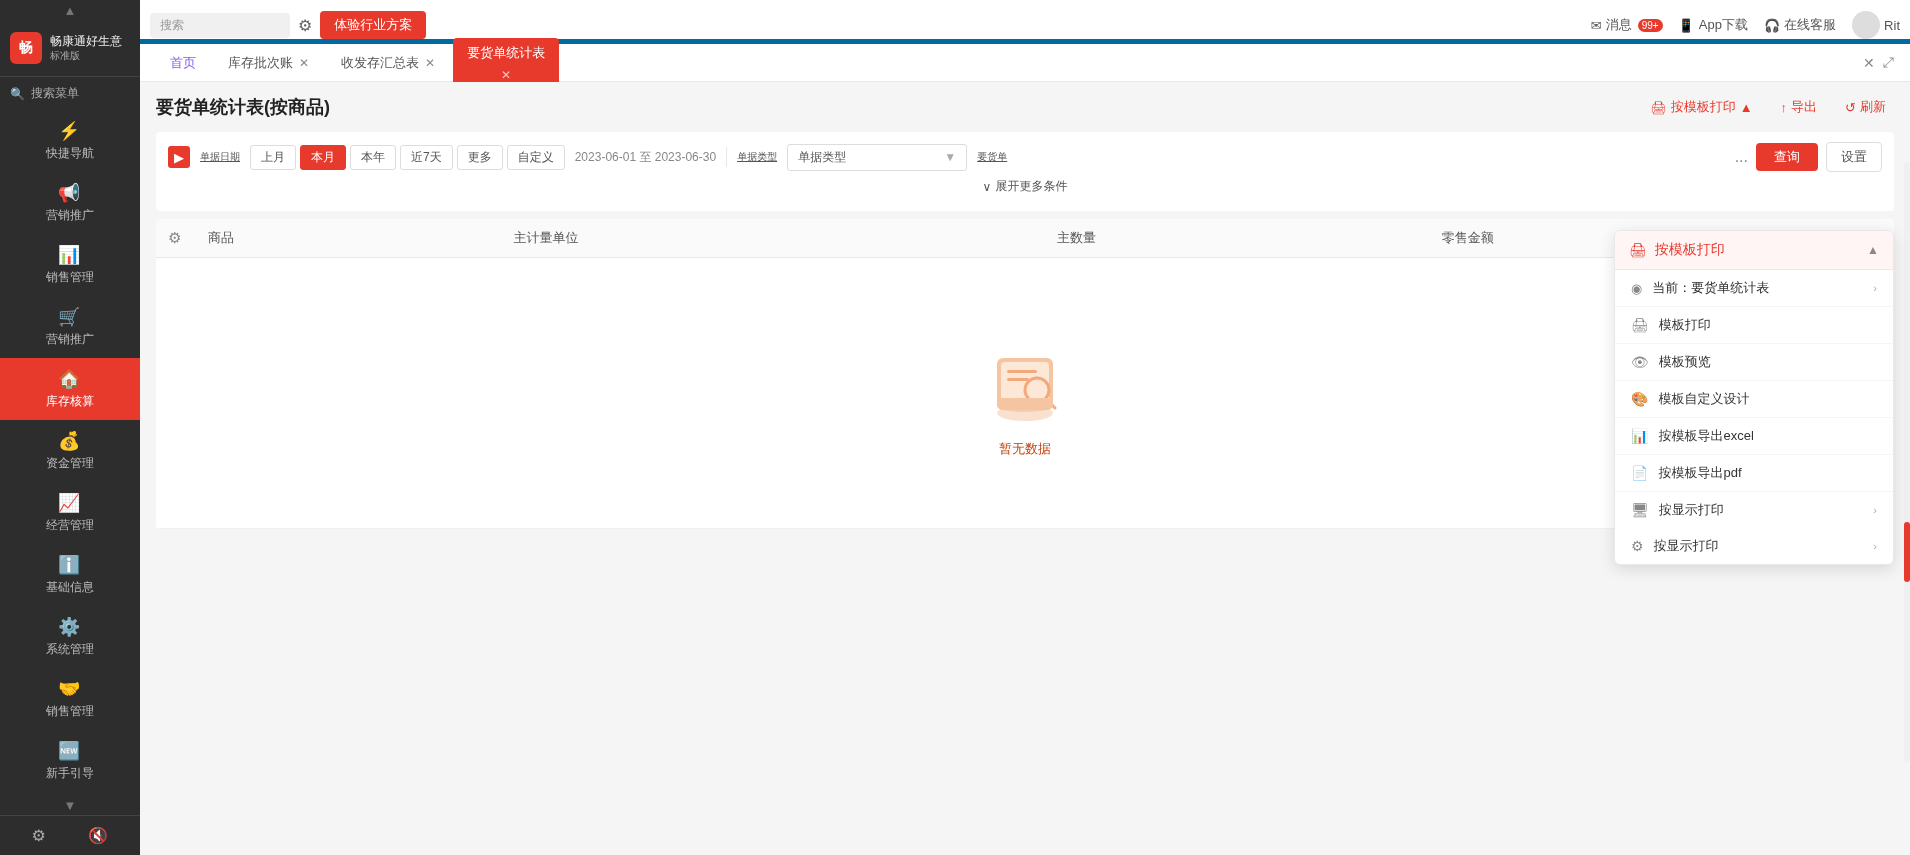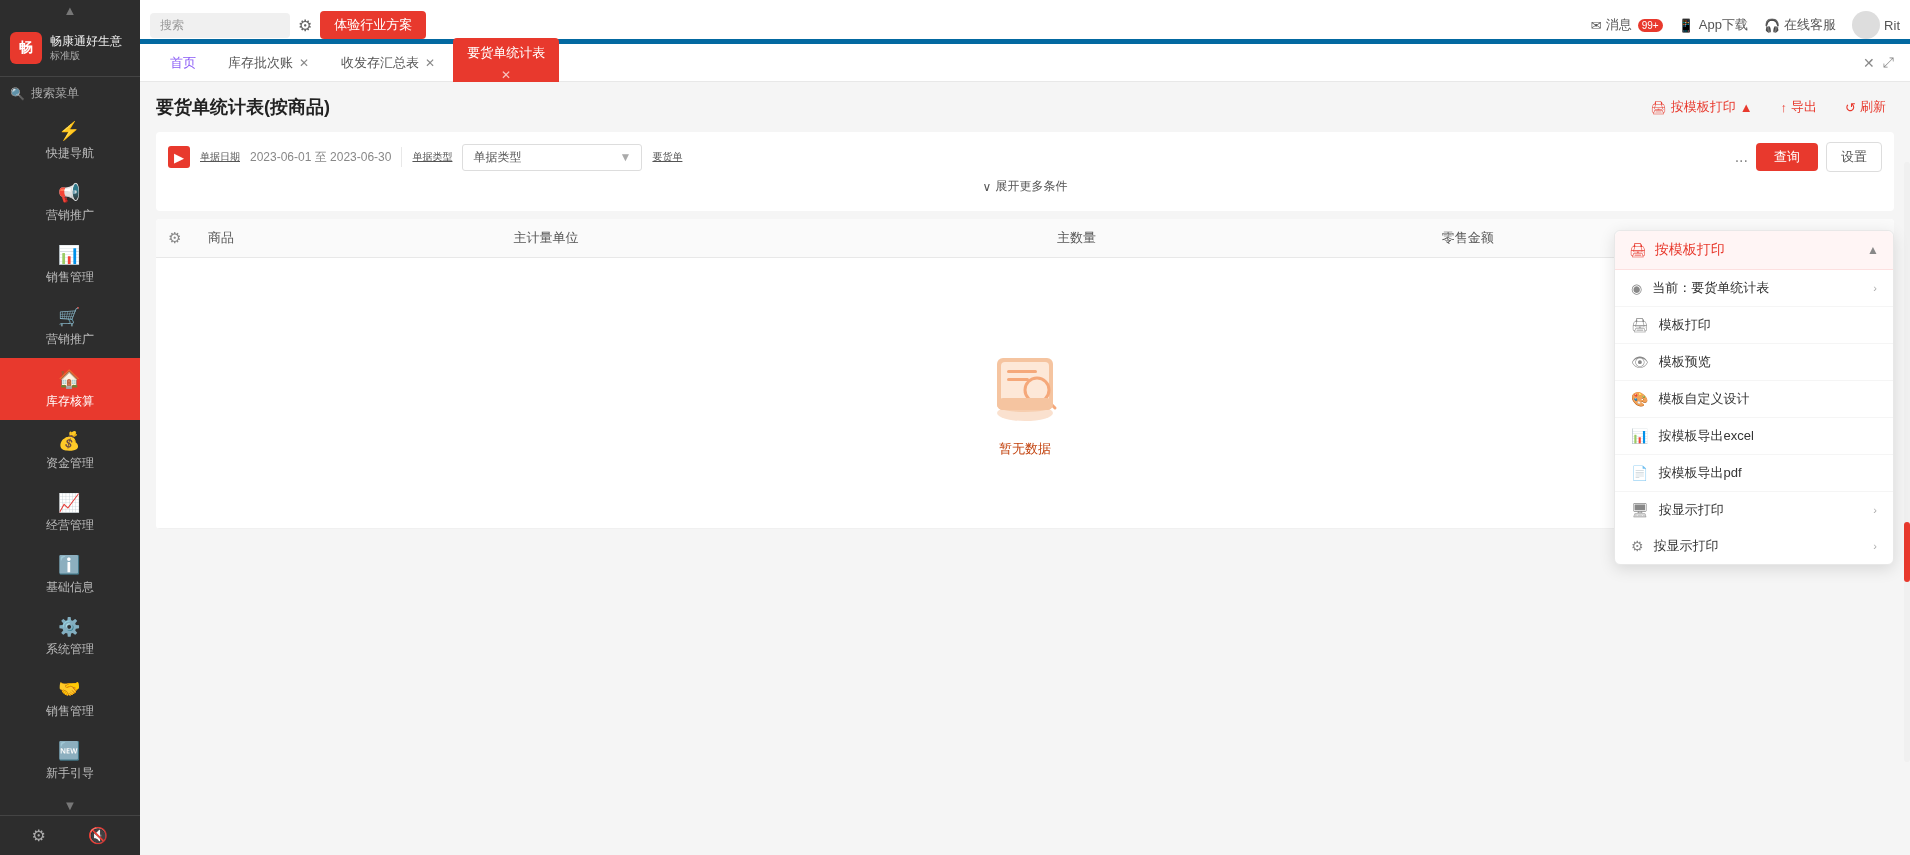--- a/index.html
+++ b/index.html
@@ -383,20 +383,28 @@
         </div>
       </div>
     </div>
 
     <div class="filter-bar">
       <div class="filter-row">
 
         <div style="background:#e8392d;color:#fff;width:22px;height:22px;display:flex;align-items:center;justify-content:center;border-radius:3px;cursor:pointer;flex-shrink:0;">▶</div>
 
         <span class="filter-label">单据日期</span>
+        <div class="date-filter">
+          <button class="date-btn">上月</button>
+          <button class="date-btn active">本月</button>
+          <button class="date-btn">本年</button>
+          <button class="date-btn">近7天</button>
+          <button class="date-btn">更多</button>
+          <button class="date-btn">自定义</button>
+        </div>
         <span class="date-range">2023-06-01 至 2023-06-30</span>
 
         <div class="filter-divider"></div>
 
         <span class="filter-label">单据类型</span>
         <div class="filter-select">
           <span>单据类型</span>
           <span style="margin-left:auto;color:#aaa">▼</span>
         </div>
 

